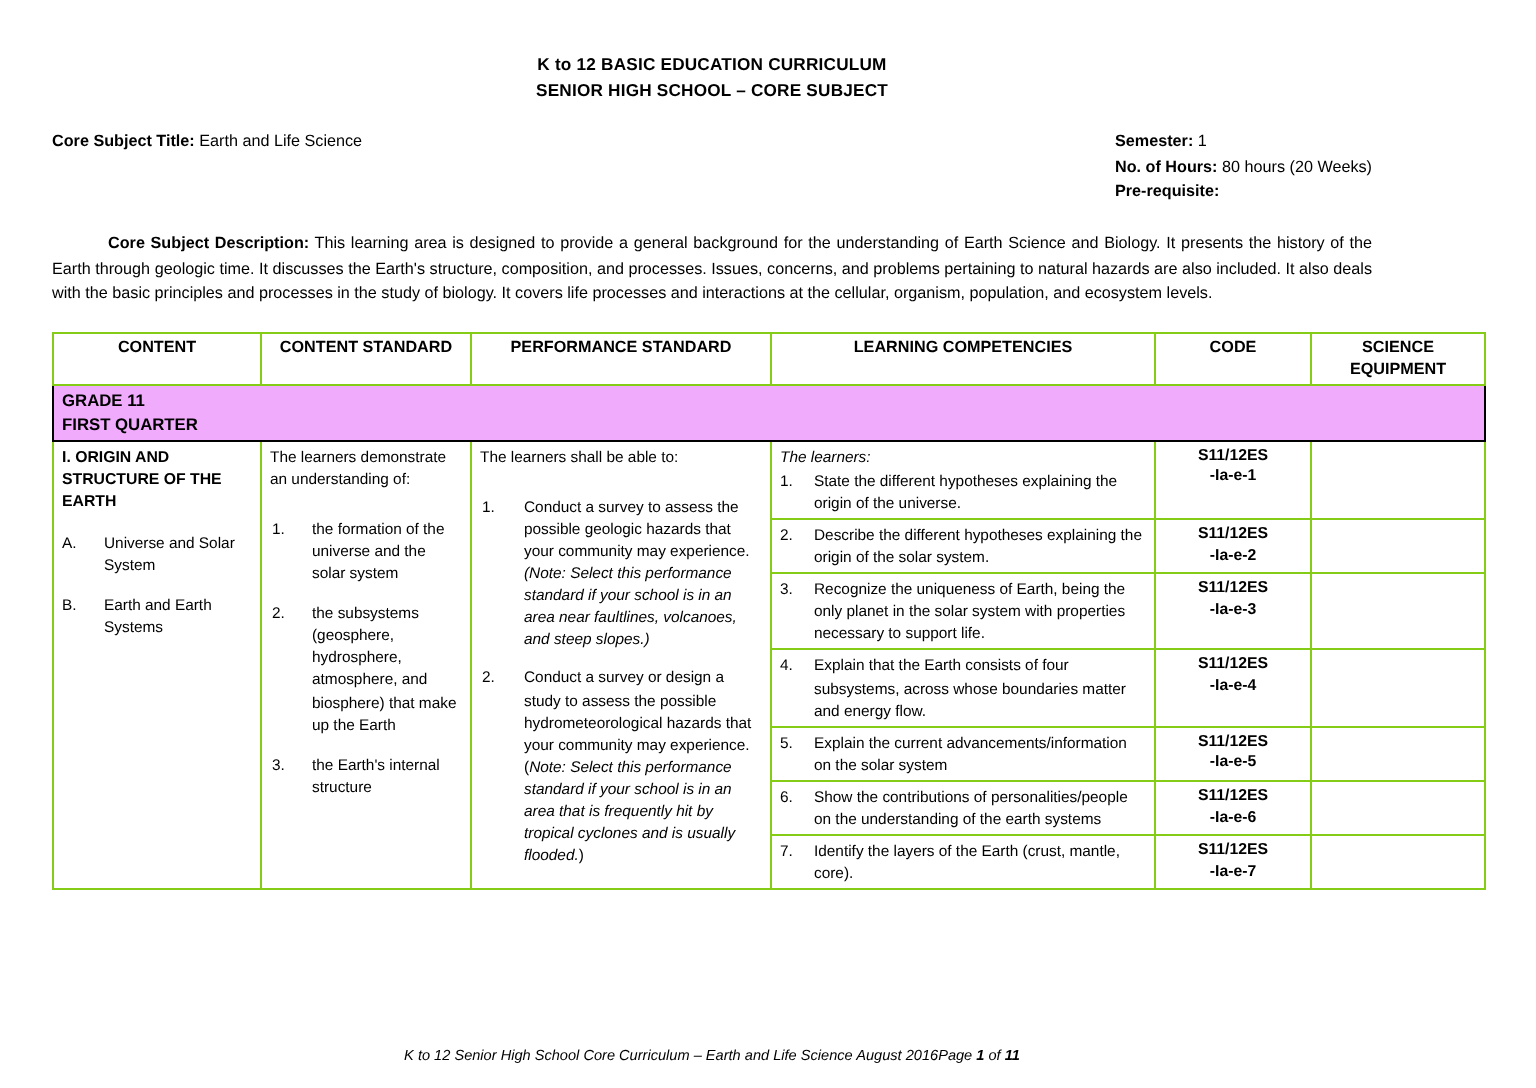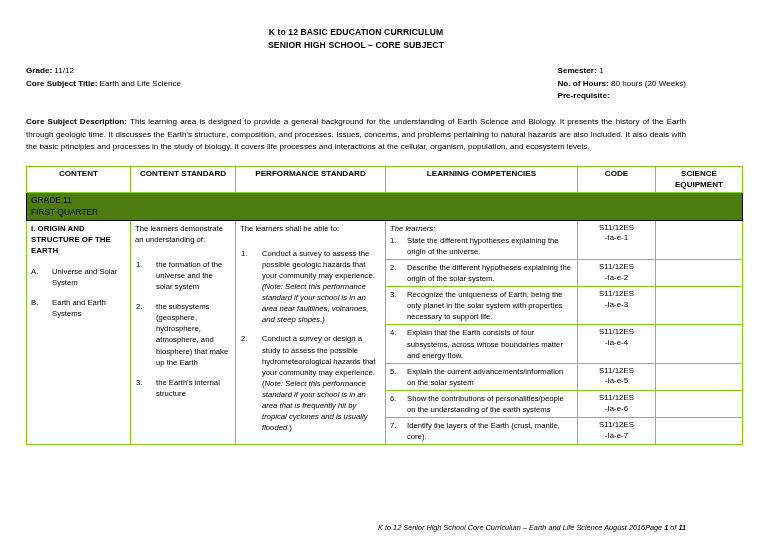--- a/index.html
+++ b/index.html
@@ -46,38 +46,38 @@
   .meta b { font-weight: bold; }
   .meta-right { text-align: left; }
 
   
   .desc {
     margin-top: 14px;
     font-size: 8.1px;
     line-height: 12.3px;
     text-align: justify;
   }
-  .desc b { font-weight: bold; }
+  .desc b { font-weight: bold; margin-left: 28px; }
 
   
   .tbl-wrap { margin-top: 13px; }
   table.curr {
     width: 100%;
     border-collapse: collapse;
     table-layout: fixed;
   }
   table.curr td, table.curr th {
     border: 1px solid #84cc16;
     vertical-align: top;
     padding: 2px 4px;
   }
   .grade-banner td {
-    background: #4d7c0f;
+    background: #f0abfc;
     border: 1px solid #000000 !important;
-    font-weight: normal;
+    font-weight: bold;
     font-size: 8.4px;
     line-height: 11.2px;
     padding: 3px 5px 3px 6px;
   }
   thead th {
     text-align: center;
     font-weight: bold;
     font-size: 8.1px;
     line-height: 10.5px;
     padding: 3px 2px;
@@ -141,56 +141,52 @@
     position: relative;
     padding-left: 17px;
   }
   .lc-item > .mk {
     position: absolute;
     left: 0;
     top: 0;
   }
   td.code {
     text-align: center;
-    font-weight: normal;
+    font-weight: bold;
     font-size: 7.9px;
     line-height: 10.6px;
     vertical-align: middle;
   }
   td.sci { }
 
   
   .footer {
     position: absolute;
     left: 26px;
     right: 26px;
     bottom: 12px;
     display: flex;
-    justify-content: flex-end;
+    justify-content: center;
     font-style: italic;
     font-size: 7.3px;
   }
   .footer b { font-weight: bold; font-style: italic; }
 </style>
 </head>
 <body>
 
 <div class="page">
 
   <div class="doc-title">
     <div>K to 12 BASIC EDUCATION CURRICULUM</div>
     <div>SENIOR HIGH SCHOOL – CORE SUBJECT</div>
   </div>
 
   <div class="meta">
     <div class="meta-left">
-      <div>
-        <b>Grade:</b>
-        <span>11/12</span>
-      </div>
       <div>
         <b>Core Subject Title:</b>
         <span>Earth and Life Science</span>
       </div>
     </div>
     <div class="meta-right">
       <div>
         <b>Semester:</b>
         <span>1</span>
       </div>

